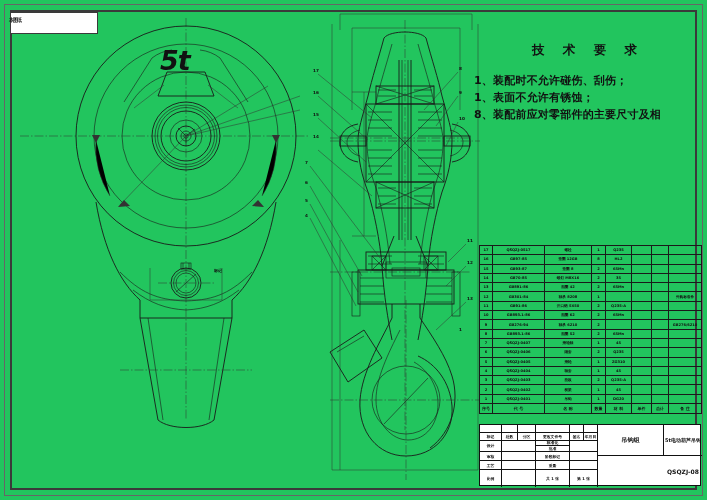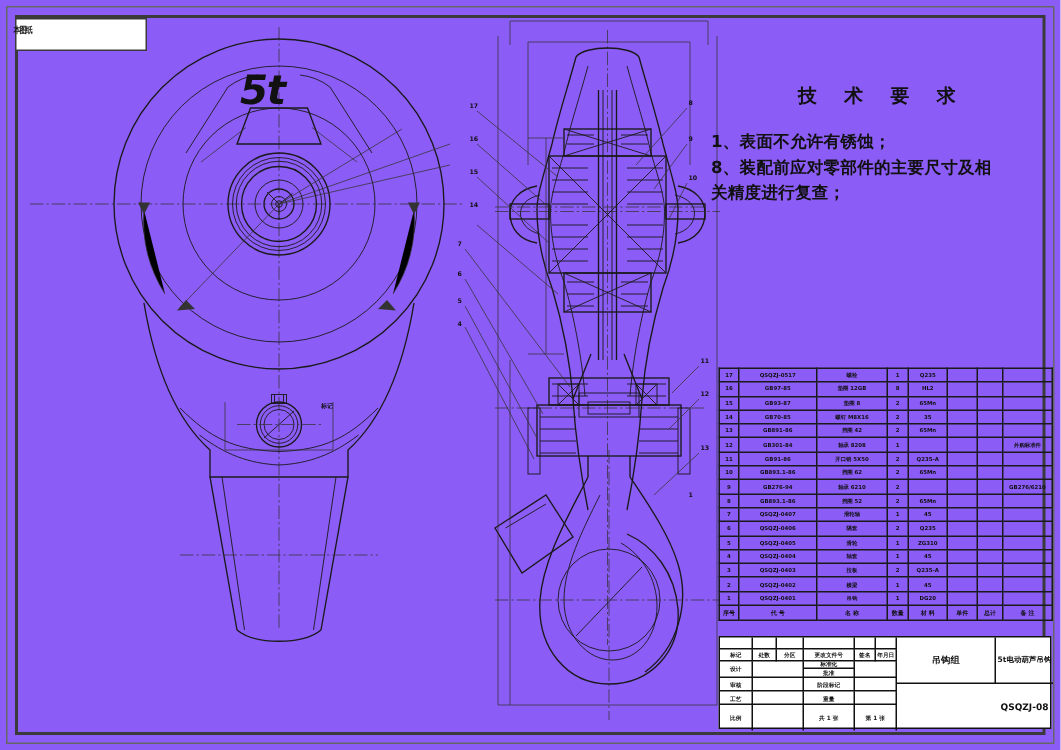--- a/index.html
+++ b/index.html
@@ -1,19 +1,19 @@
 <!DOCTYPE html>
 <html><head>
 <meta charset="utf-8">
 <title>Pulley Hook Assembly Drawing</title>
 <style>
   html,body{margin:0;padding:0;background:#ffffff;}
   body{width:707px;height:500px;overflow:hidden;
        font-family:"DejaVu Sans","Liberation Sans",sans-serif;color:#111;}
-  #sheet{position:relative;width:707px;height:500px;background:#8b5cf6;}
+  #sheet{position:relative;width:707px;height:500px;background:#22c55e;}
 
   
   .outer-frame{position:absolute;left:4px;top:4px;width:699px;height:492px;
       border:1px solid #666;box-sizing:border-box;}
   .inner-frame{position:absolute;left:10px;top:10px;width:687px;height:480px;
       border:2px solid #3a3a3a;box-sizing:border-box;}
   .corner-label{position:absolute;left:10px;top:12px;width:88px;height:22px;
       border:1.4px solid #3a3a3a;box-sizing:border-box;background:#fff;}
   .corner-label span{position:absolute;left:-2px;top:3px;font-size:6px;
       font-weight:bold;letter-spacing:-1px;color:#1a1a1a;
@@ -22,21 +22,21 @@
   
   .vec{position:absolute;left:0;top:0;width:707px;height:500px;
        pointer-events:none;}
   .ln{stroke:#1a1a1a;fill:none;}
   .thin{stroke-width:.6;}
   .med{stroke-width:.9;}
   .ctr{stroke:#333;stroke-width:.5;stroke-dasharray:9 2 1.5 2;}
   .dim{stroke:#333;stroke-width:.5;}
 
   
-  .tech-block{position:absolute;left:474px;top:56px;width:228px;}
+  .tech-block{position:absolute;left:474px;top:42px;width:228px;}
   .tech-title{text-align:center;font-size:12.5px;font-weight:bold;
       letter-spacing:7px;color:#111;margin-bottom:13px;
       font-family:"DejaVu Sans","Liberation Sans",sans-serif;}
   .tech-item{font-size:11px;font-weight:bold;line-height:17px;color:#111;
       letter-spacing:.2px;}
 
   
   .bom{position:absolute;left:479px;top:245px;width:222px;
        border-collapse:collapse;table-layout:fixed;}
   .bom td{border:.55px solid #1a1a1a;height:8.3px;padding:0;
@@ -361,23 +361,23 @@
   <div class="tag" style="left:313px;top:112px;">15</div>
   <div class="tag" style="left:313px;top:134px;">14</div>
   <div class="tag" style="left:305px;top:160px;">7</div>
   <div class="tag" style="left:305px;top:180px;">6</div>
   <div class="tag" style="left:305px;top:198px;">5</div>
   <div class="tag" style="left:305px;top:213px;">4</div>
   <div class="tag" style="left:459px;top:327px;">1</div>
 
   <div class="tech-block">
     <div class="tech-title">技 术 要 求</div>
+    <div class="tech-item">1、装配时不允许碰伤、刮伤；</div>
     <div class="tech-item">1、表面不允许有锈蚀；</div>
     <div class="tech-item">8、装配前应对零部件的主要尺寸及相</div>
-    <div class="tech-item">关精度进行复查；</div>
   </div>
 
   <table class="bom">
     <colgroup>
       <col class="c0">
         <col class="c1">
         <col class="c2">
         <col class="c3">
       <col class="c4">
         <col class="c5">

